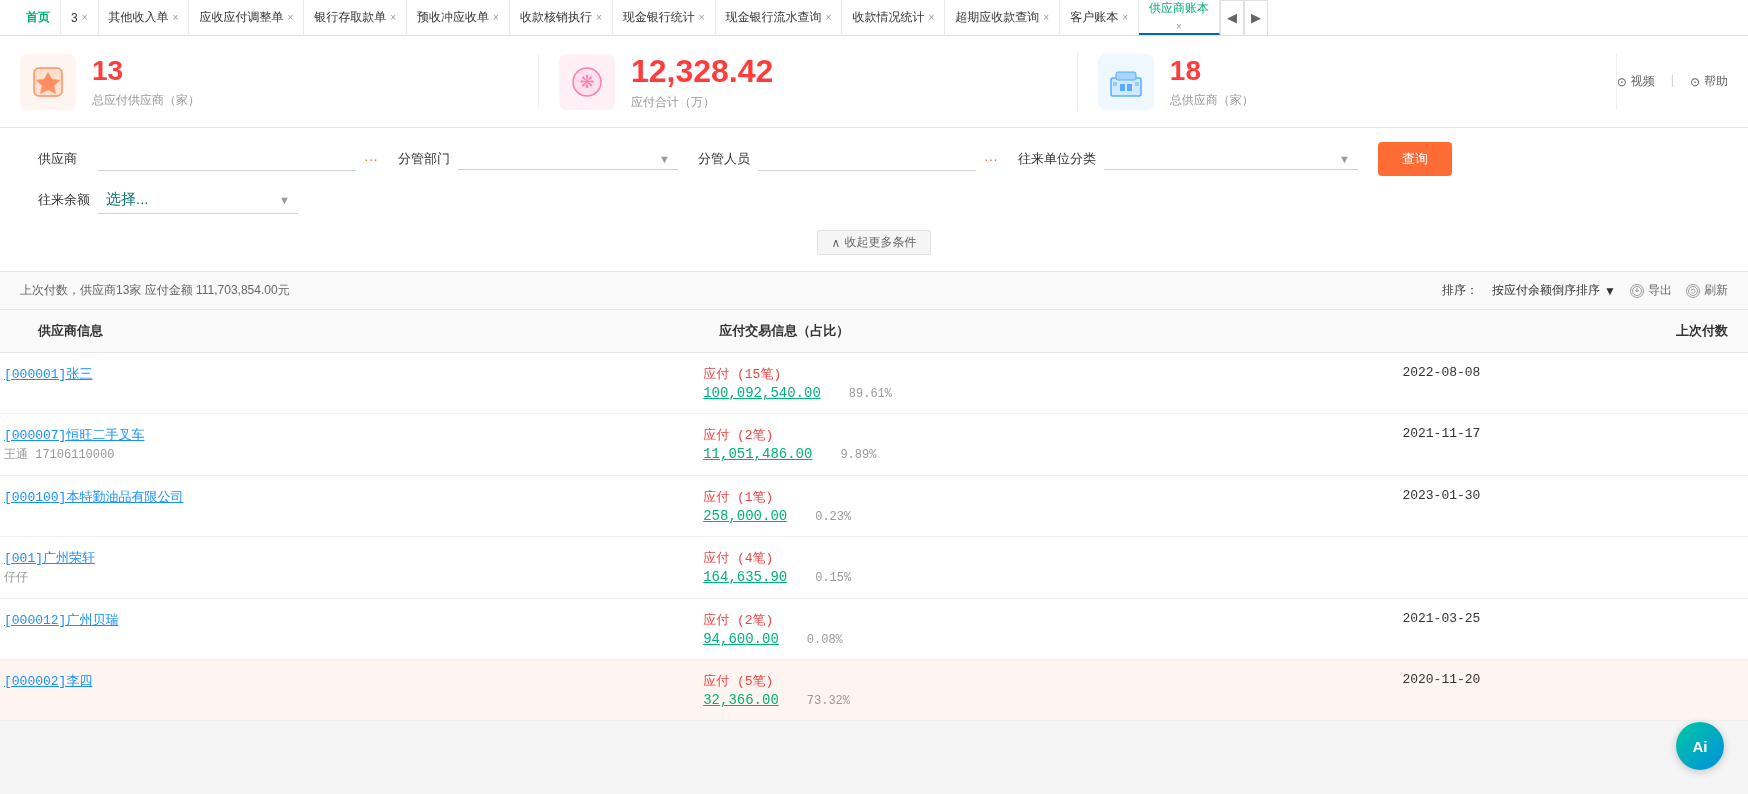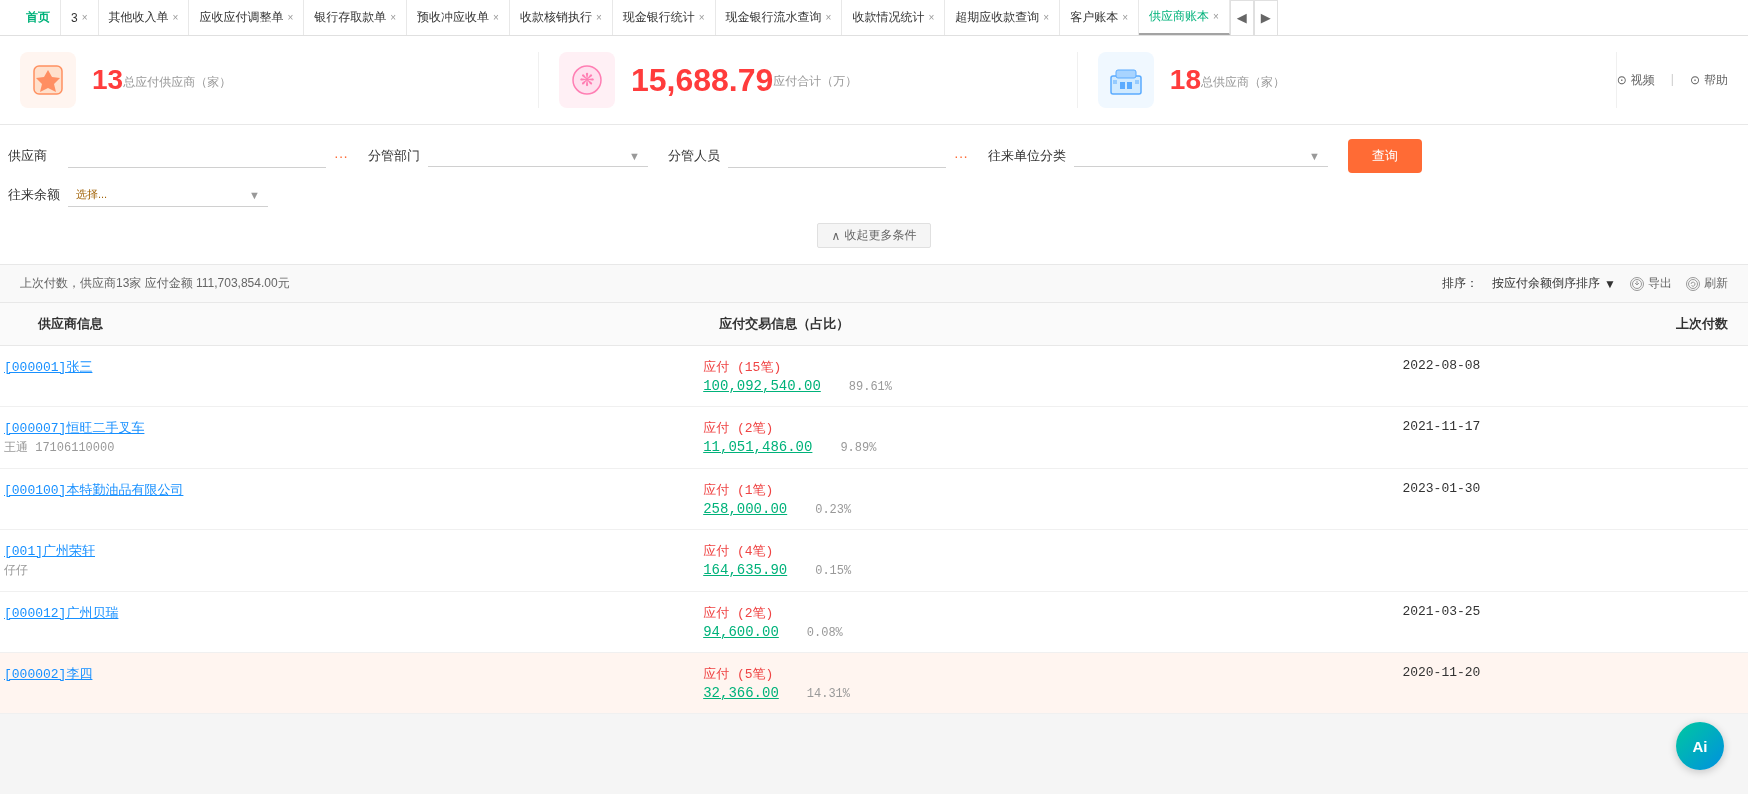--- a/index.html
+++ b/index.html
@@ -20,21 +20,21 @@
       align-items: center;
       padding: 0 10px;
       height: 100%;
       font-size: 12px;
       color: #333;
       white-space: nowrap;
       cursor: pointer;
       border-right: 1px solid #e8e8e8;
       gap: 4px;
     }
-    .nav-tab.active { color: #00b27a; border-bottom: 2px solid #a3a3a3; }
+    .nav-tab.active { color: #00b27a; border-bottom: 2px solid #0369a1; flex-direction: column; }
     .nav-tab .close-x { color: #999; font-size: 10px; cursor: pointer; }
     .nav-tab.home { color: #00b27a; font-weight: bold; }
     .nav-arrow { width: 24px; height: 36px; display: flex; align-items: center; justify-content: center; cursor: pointer; color: #666; border: 1px solid #e0e0e0; background: #fff; }
 
     
     .summary-bar {
       display: flex;
       background: #fff;
       padding: 16px 20px;
       gap: 0;
@@ -57,31 +57,31 @@
       border-radius: 8px;
       display: flex;
       align-items: center;
       justify-content: center;
       font-size: 28px;
       flex-shrink: 0;
     }
     .summary-icon.orange { background: #fff5f0; color: #ff6b35; }
     .summary-icon.pink { background: #fff0f5; color: #ff7eb3; }
     .summary-icon.blue { background: #f0f8ff; color: #5aabff; }
-    .summary-text { display: flex; flex-direction: row; align-items: center; }
+    .summary-text { display: flex; flex-direction: column; }
     .summary-number { font-size: 28px; font-weight: bold; color: #ff3c3c; line-height: 1.2; }
     .summary-number.large { font-size: 32px; }
     .summary-label { font-size: 12px; color: #999; margin-top: 4px; }
     .summary-right { margin-left: auto; display: flex; gap: 16px; font-size: 12px; color: #666; align-items: flex-start; }
     .summary-right a { color: #666; text-decoration: none; cursor: pointer; }
 
     
     .filter-area {
       background: #fff;
-      padding: 14px 8px 10px;
+      padding: 14px 38px 10px;
       border-bottom: 1px solid #e8e8e8;
     }
     .filter-row {
       display: flex;
       align-items: center;
       gap: 20px;
       margin-bottom: 10px;
     }
     .filter-item {
       display: flex;
@@ -103,21 +103,21 @@
     .filter-input::placeholder { color: #ccc; }
     .filter-select {
       flex: 1;
       display: flex;
       align-items: center;
       border-bottom: 1px solid #d0d0d0;
       padding: 4px 8px;
       cursor: pointer;
       justify-content: space-between;
     }
-    .filter-select .placeholder { color: #a16207; font-size: 11px; }
+    .filter-select .placeholder { color: #0f766e; font-size: 15px; }
     .filter-select .arrow { color: #999; font-size: 11px; }
     .filter-dots { color: #ff6b35; font-size: 14px; cursor: pointer; }
 
     .btn-query {
       background: #ff6b35;
       color: #fff;
       border: none;
       padding: 8px 24px;
       border-radius: 4px;
       font-size: 13px;
@@ -297,21 +297,21 @@
   </div>
 
   <div class="summary-item">
     <div class="summary-icon pink">
       <svg width="36" height="36" viewBox="0 0 36 36" fill="none">
         <circle cx="18" cy="18" r="14" fill="#ffe0ee" stroke="#ff7eb3" stroke-width="1.5"></circle>
         <text x="18" y="24" text-anchor="middle" font-size="18" fill="#ff7eb3">❋</text>
       </svg>
     </div>
     <div class="summary-text">
-      <span class="summary-number large">15,688.79</span>
+      <span class="summary-number large">12,328.42</span>
       <span class="summary-label">应付合计（万）</span>
     </div>
   </div>
 
   <div class="summary-item">
     <div class="summary-icon blue">
       <svg width="36" height="36" viewBox="0 0 36 36" fill="none">
         <rect x="3" y="14" width="30" height="18" rx="2" fill="#d0eaff" stroke="#5aabff" stroke-width="1.5"></rect>
         <rect x="8" y="8" width="20" height="8" rx="2" fill="#a8d4ff" stroke="#5aabff" stroke-width="1"></rect>
         <rect x="12" y="20" width="5" height="7" fill="#5aabff"></rect>
@@ -503,21 +503,21 @@
         </tr>
         <tr class="highlighted">
           <td>
     <a class="supplier-link">[000002]李四</a>
     
   </td>
           <td>
     <div class="tx-label">应付 <span>(5笔)</span></div>
     <div class="tx-row">
       <a class="tx-amount">32,366.00</a>
-      <span class="tx-percent">14.31%</span>
+      <span class="tx-percent">73.32%</span>
     </div>
   </td>
           <td><span class="date-text">2020-11-20</span></td>
         </tr>
       </tbody>
   </table>
 </div>
 
 <div style="position:fixed;bottom:24px;right:24px;width:48px;height:48px;background:linear-gradient(135deg,#00c8a0,#0090e0);border-radius:50%;display:flex;align-items:center;justify-content:center;box-shadow:0 2px 8px rgba(0,0,0,0.2);cursor:pointer;z-index:1000;">
   <span style="color:#fff;font-size:15px;font-weight:bold;">Ai</span>

